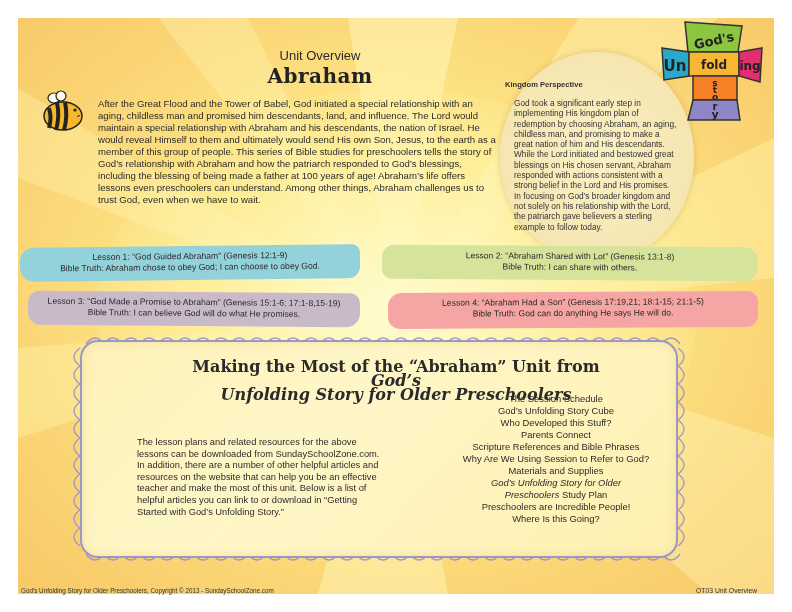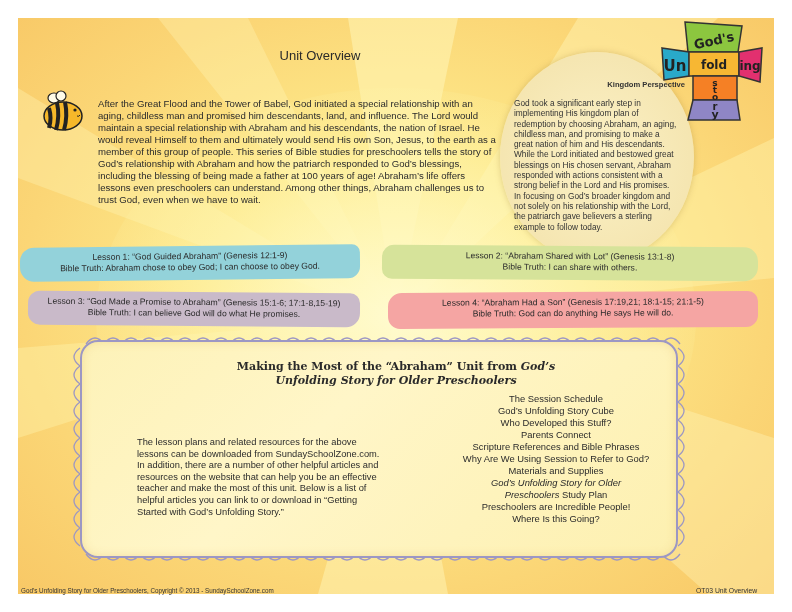--- a/index.html
+++ b/index.html
@@ -23,21 +23,21 @@
       position: absolute; left: 98px; top: 98px; width: 398px;
       font-size: 9.6px; line-height: 12px; color: #2b2b2b;
     }
 
     .kingdom {
       position: absolute; left: 500px; top: 52px; width: 194px; height: 210px;
       border-radius: 50%;
       background: radial-gradient(ellipse at 50% 50%, #fbf1c6 0%, #f4e4ae 80%, #eed79c 100%);
       box-shadow: 0 0 6px rgba(160,130,60,0.35);
     }
-    .kingdom-title { position: absolute; left: 505px; top: 80px; width: 180px; text-align: right; font-size: 7.6px; font-weight: bold; color: #333; }
+    .kingdom-title { position: absolute; left: 505px; top: 80px; width: 180px; text-align: left; font-size: 7.6px; font-weight: bold; color: #333; }
     .kingdom-text { position: absolute; left: 514px; top: 98px; width: 164px; text-align: left; font-size: 8.3px; line-height: 10.3px; color: #333; }
 
     .logo { position: absolute; left: 660px; top: 14px; width: 104px; height: 110px; }
 
     .lesson {
       position: absolute; text-align: center; font-size: 8.6px; line-height: 11px; color: #2b2b2b;
       padding-top: 5px;
     }
     .lesson-1 { left: 20px; top: 246px; width: 340px; height: 34px; background: #93d2da; border-radius: 14px 8px 12px 14px; transform: rotate(-0.6deg); }
     .lesson-2 { left: 382px; top: 246px; width: 376px; height: 34px; background: #d6e39a; border-radius: 12px 14px 14px 10px; transform: rotate(0.4deg); }
@@ -48,21 +48,21 @@
     .card {
       position: absolute; left: 80px; top: 340px; width: 598px; height: 218px;
       border: 2px solid #9c97c4; border-radius: 18px;
       background: linear-gradient(135deg, #fdf2b8 0%, #fff6c8 40%, #fdf0b0 100%);
       box-shadow: inset 0 0 10px rgba(230,200,120,0.45);
     }
     .scallop { position: absolute; }
 
     .card-title {
       position: absolute; left: 190px; top: 360px; width: 412px; text-align: center;
-      font-family: "DejaVu Serif", serif; font-weight: bold; font-size: 11px; line-height: 14px; color: #2a2a2a;
+      font-family: "DejaVu Serif", serif; font-weight: bold; font-size: 16px; line-height: 14px; color: #2a2a2a;
     }
     .card-title i { font-style: italic; }
 
     .card-text { position: absolute; left: 137px; top: 437px; width: 250px; font-size: 9.3px; line-height: 11.6px; color: #2b2b2b; }
 
     .article-list { position: absolute; left: 438px; top: 393px; width: 236px; text-align: center; font-size: 9.4px; line-height: 12px; color: #2b2b2b; list-style: none; }
     .article-list li { display: block; }
     .article-list .ital { font-style: italic; margin-top: 47px; }
 
     .footer-left { position: absolute; left: 21px; top: 587px; font-size: 6.3px; color: #333; }
@@ -86,20 +86,21 @@
     <polygon points="378,300 430,576 300,576" fill="#fff6b8" opacity="0.5"></polygon>
     <polygon points="378,300 0,420 0,330" fill="#fff4ae" opacity="0.4"></polygon>
     <polygon points="378,300 0,160 0,70" fill="#fff6b8" opacity="0.35"></polygon>
     <polygon points="378,300 140,0 230,0" fill="#fff6b8" opacity="0.35"></polygon>
     <ellipse cx="378" cy="300" rx="300" ry="230" fill="url(#rg)"></ellipse>
   </svg>
 </div>
 
 <div class="title-block">
   <div class="unit-overview">Unit Overview</div>
+  <div class="unit-name">Abraham</div>
 </div>
 
 <svg class="bee" viewBox="0 0 46 46">
   <ellipse cx="14" cy="10" rx="6" ry="5" fill="#fffbe8" stroke="#222" stroke-width="1.2"></ellipse>
   <ellipse cx="21" cy="8" rx="5" ry="5" fill="#fffbe8" stroke="#222" stroke-width="1.2"></ellipse>
   <ellipse cx="23" cy="28" rx="19" ry="14" fill="#f6b82a" stroke="#222" stroke-width="1.5"></ellipse>
   <path d="M9 20 Q12 30 9 40" stroke="#222" stroke-width="4" fill="none"></path>
   <path d="M17 15 Q20 28 16 42" stroke="#222" stroke-width="4" fill="none"></path>
   <path d="M25 14 Q28 28 24 42" stroke="#222" stroke-width="4" fill="none"></path>
   <circle cx="35" cy="22" r="1.6" fill="#222"></circle>

